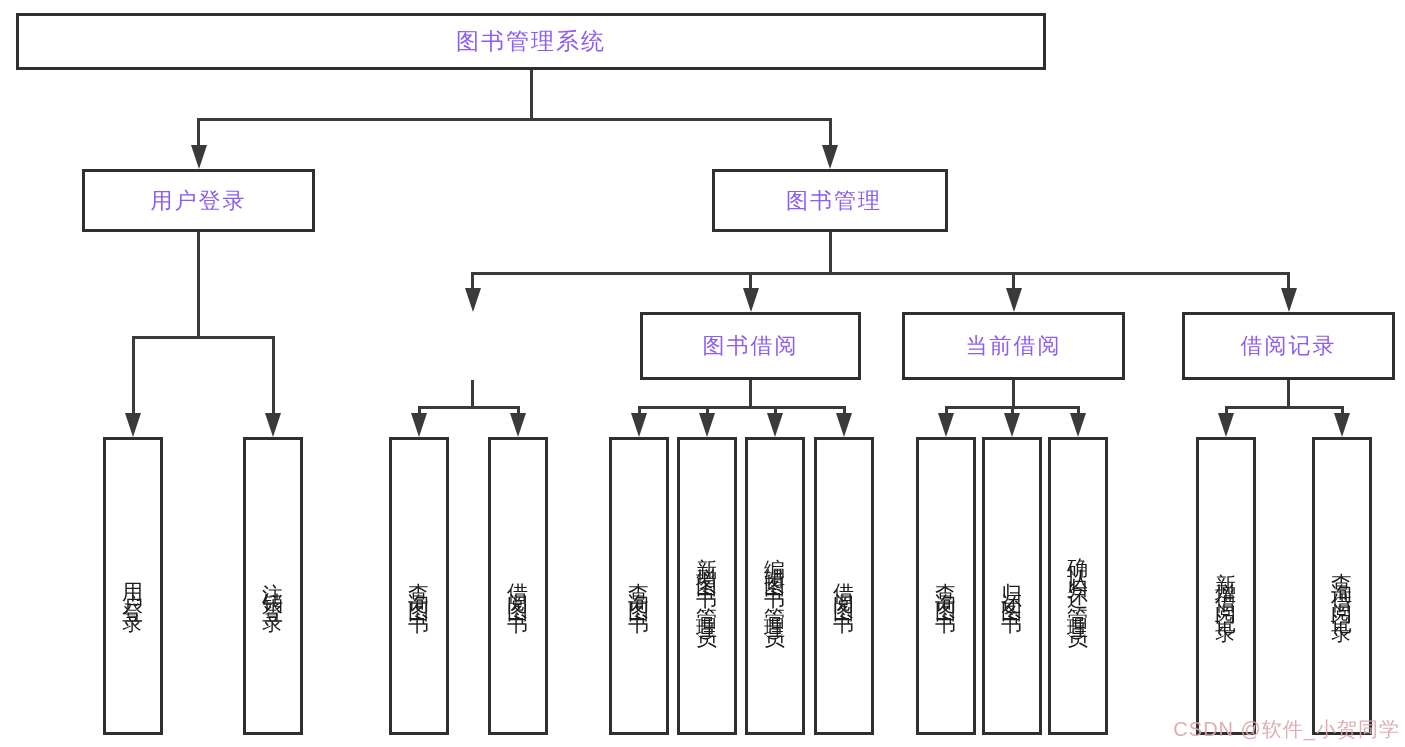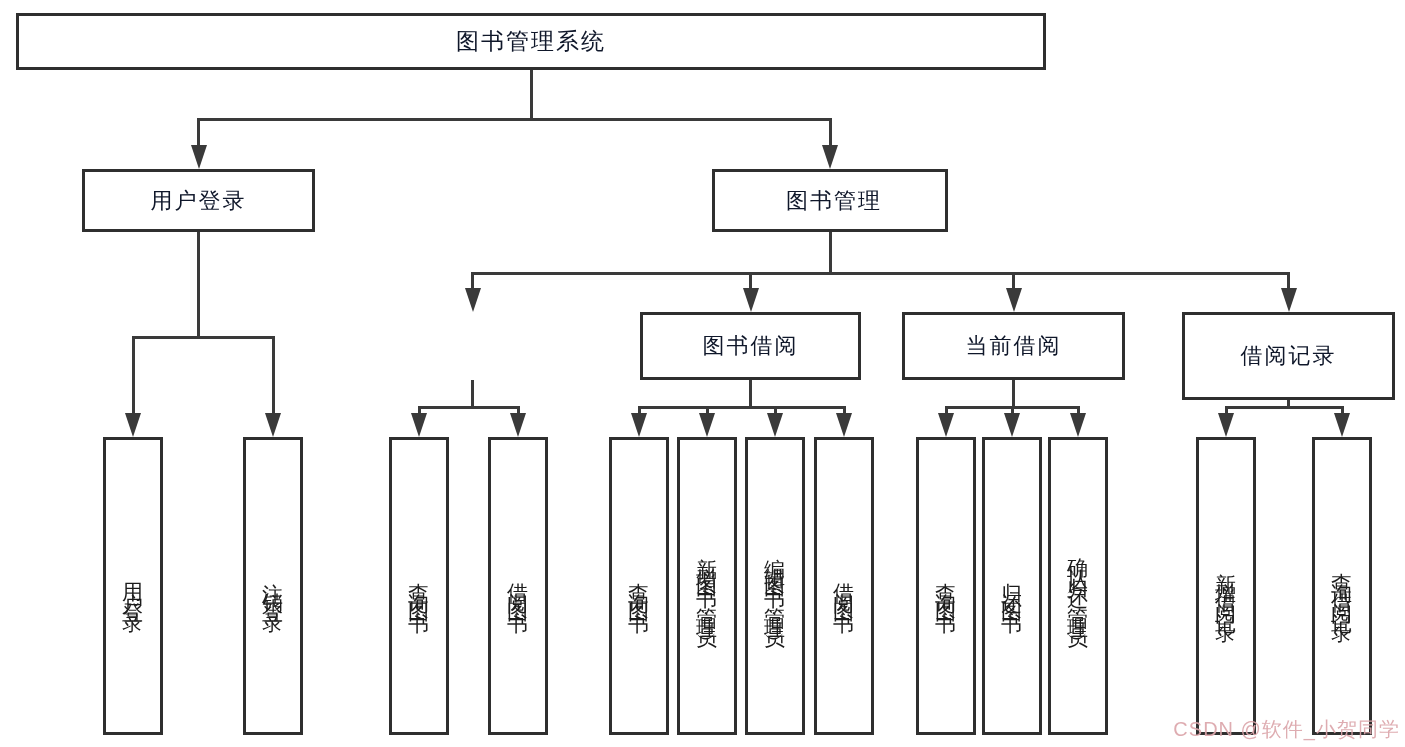--- a/index.html
+++ b/index.html
@@ -5,21 +5,21 @@
   html,body{margin:0;padding:0;background:#ffffff;}
   *{box-sizing:border-box;}
   #canvas{
     position:relative;width:1405px;height:747px;background:#ffffff;overflow:hidden;
     font-family:"Liberation Sans","DejaVu Sans",sans-serif;color:#1c1c1c;
   }
   .box{
     position:absolute;border:3px solid #2f2f2f;background:#ffffff;
     display:flex;align-items:center;justify-content:center;z-index:2;
   }
-  .box .label{font-size:22px;letter-spacing:2px;color:#0f172a;text-align:center;}
+  .box .label{font-size:22px;letter-spacing:2px;color:#8b5cf6;text-align:center;}
   .box.root .label{font-size:23px;letter-spacing:2px;}
   .vbox{
     position:absolute;border:3px solid #2f2f2f;background:#ffffff;
     display:flex;align-items:center;justify-content:center;z-index:2;
   }
   .vbox .label{
     writing-mode:vertical-rl;text-orientation:mixed;
     font-size:21px;letter-spacing:10px;line-height:1;color:#1c1c1c;
   }
   .vline{position:absolute;width:3px;background:#3a3a3a;z-index:1;}
@@ -105,21 +105,21 @@
   <div class="box" style="left:712px;top:169px;width:236px;height:63px;padding-left:8px;">
     <span class="label">图书管理</span>
   </div>
 
   <div class="box" style="left:902px;top:312px;width:223px;height:68px;">
     <span class="label">当前借阅</span>
   </div>
   <div class="box" style="left:640px;top:312px;width:221px;height:68px;">
     <span class="label">图书借阅</span>
   </div>
-  <div class="box" style="left:1182px;top:312px;width:213px;height:88px;">
+  <div class="box" style="left:1182px;top:312px;width:213px;height:68px;">
     <span class="label">借阅记录</span>
   </div>
 
   <div class="vbox" style="left:103px;top:437px;width:60px;height:298px;">
     <span class="label">用户登录</span>
   </div>
   <div class="vbox" style="left:243px;top:437px;width:60px;height:298px;">
     <span class="label">注销登录</span>
   </div>
 

